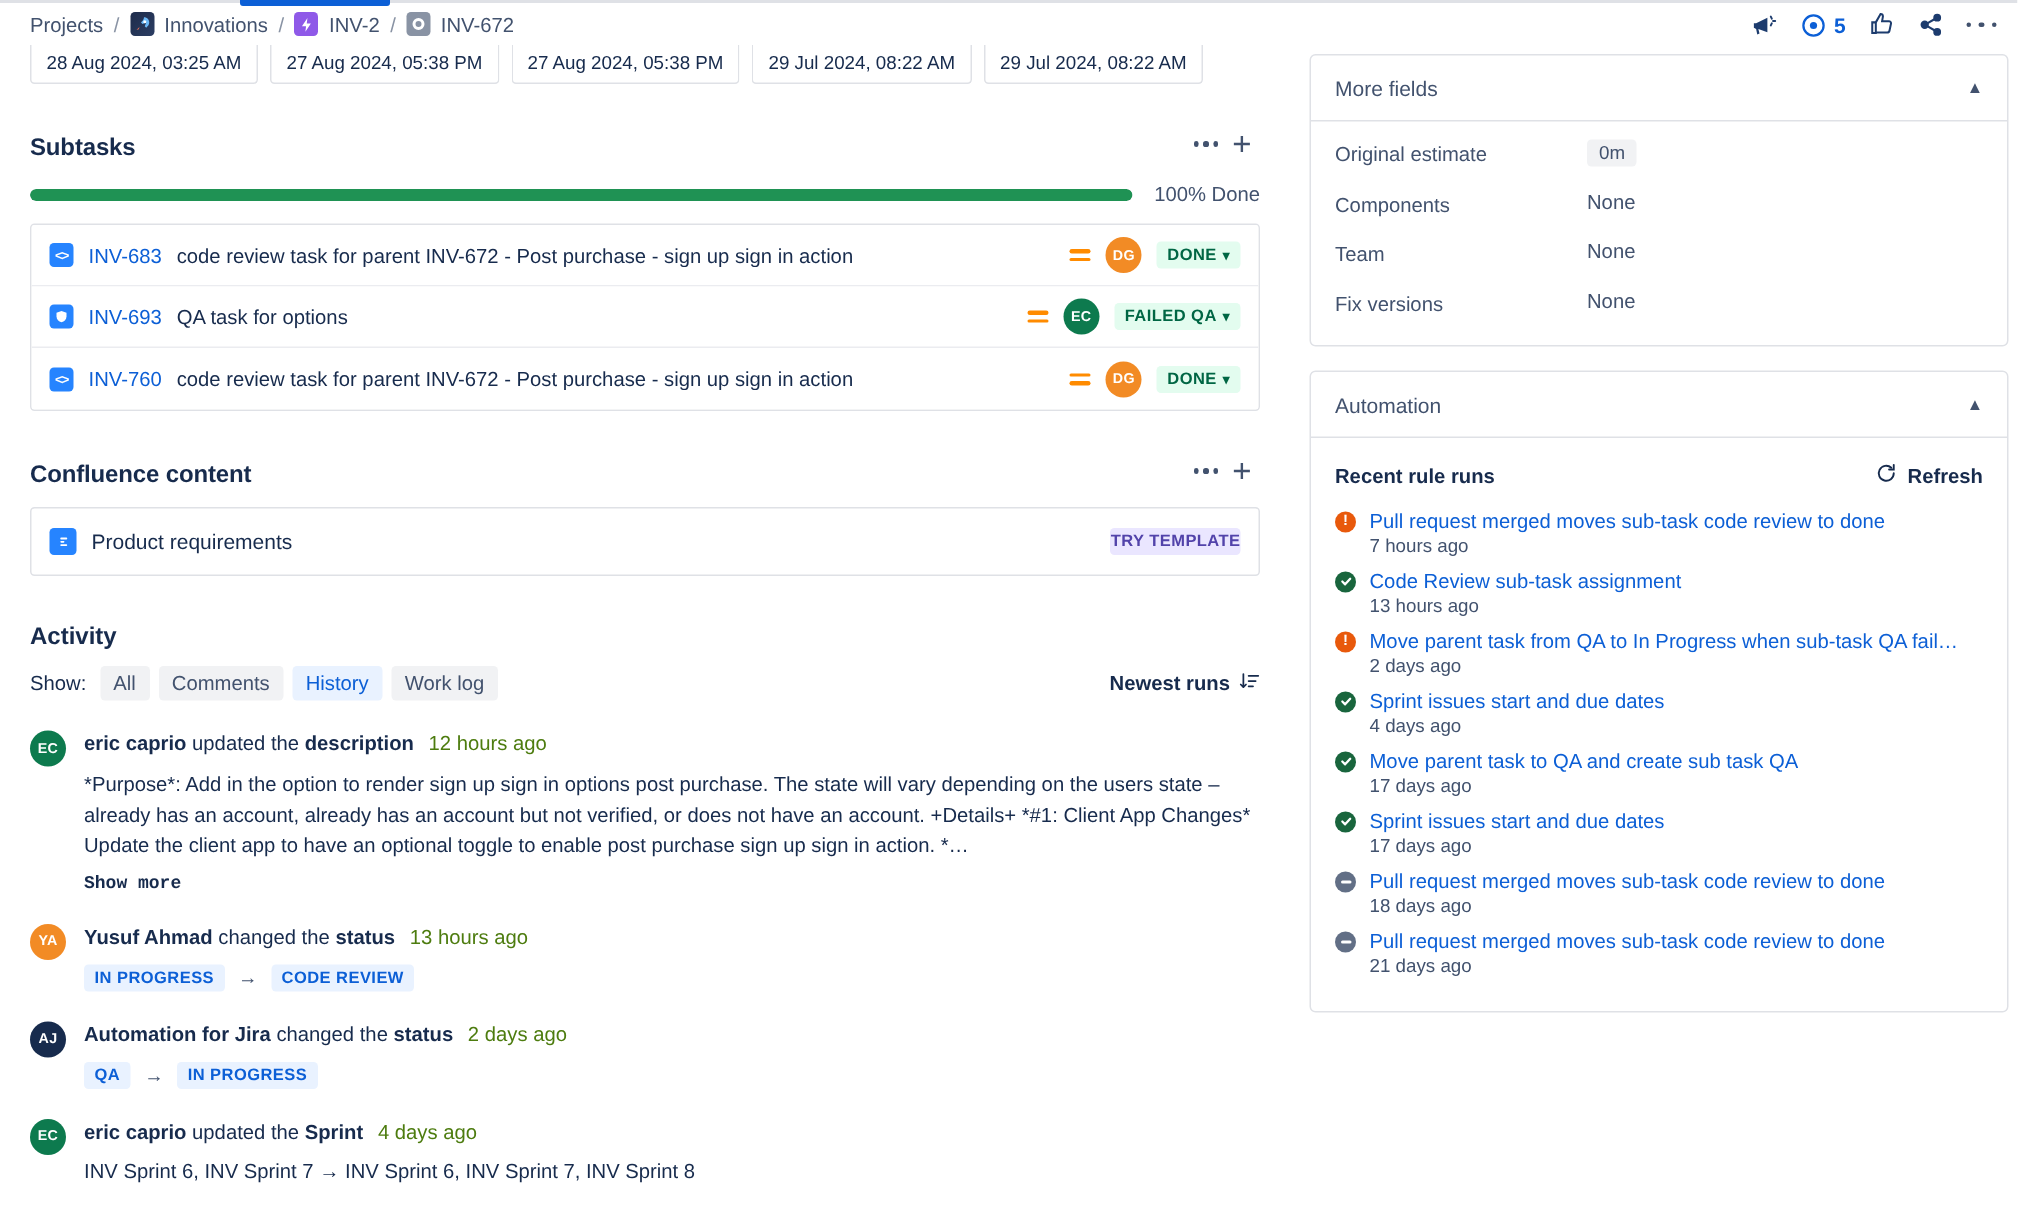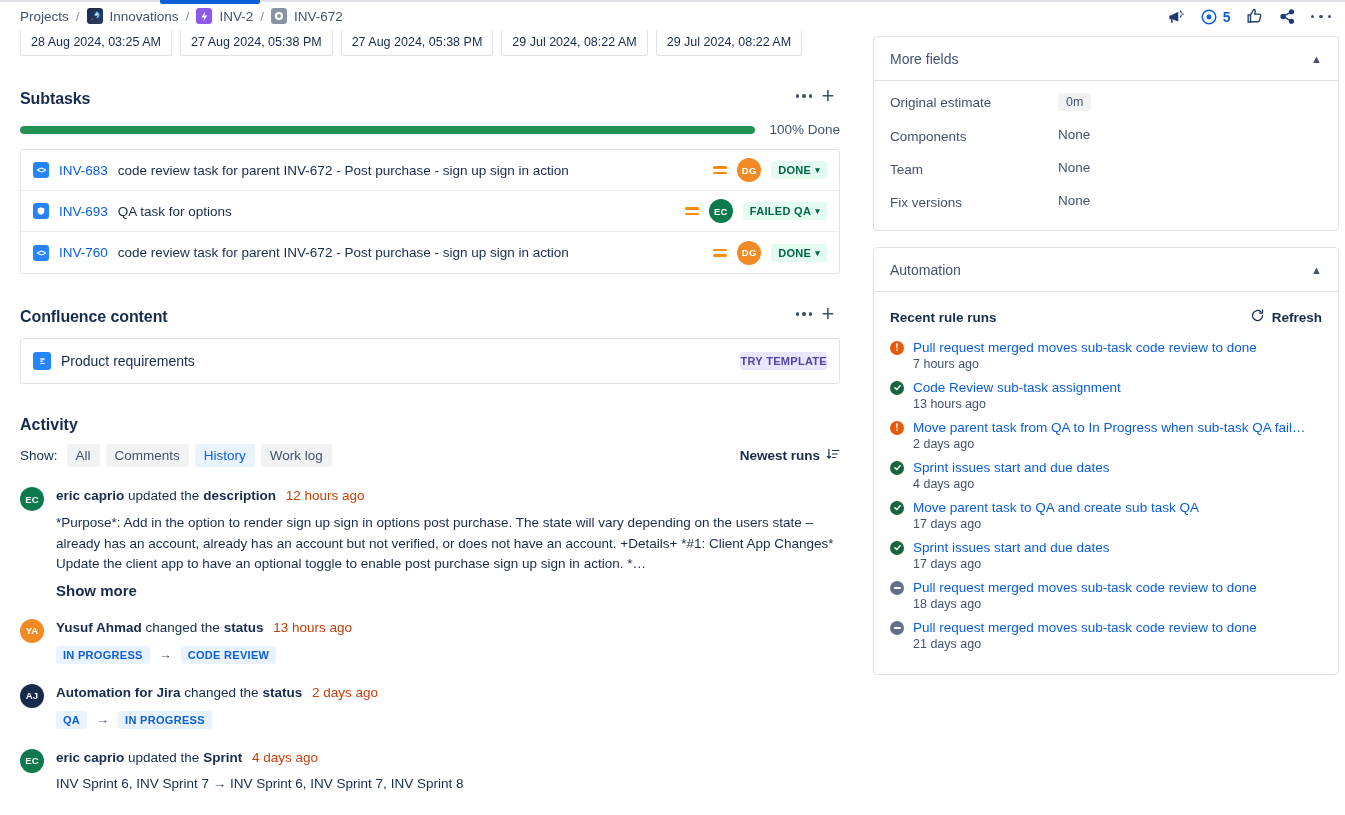--- a/index.html
+++ b/index.html
@@ -93,23 +93,23 @@
   .tab { font-size:13.5px; padding:4px 9px; border-radius:3px; background:#f1f2f4; color:#42526e; cursor:pointer; }
   .tab.sel { background:#e9f2ff; color:#0c5fd6; }
   .show-row .spacer { flex:1; }
   .sort { display:flex; align-items:center; gap:6px; font-size:13.5px; color:#172b4d; font-weight:600; cursor:pointer; }
 
   .entry { display:flex; gap:12px; margin-top:20px; }
   .entry-body { flex:1; }
   .entry-line { font-size:13.5px; color:#172b4d; line-height:18px; }
   .entry-line .who { font-weight:700; }
   .entry-line .what { font-weight:700; }
-  .entry-line .when { color:#c2410c; margin-left:6px; }
+  .entry-line .when { color:#4d7c0f; margin-left:6px; }
   .entry-desc { font-size:13.5px; color:#172b4d; line-height:20.5px; margin-top:8px; }
-  .show-more { font-size:15px; font-weight:700; color:#172b4d; margin-top:7px; cursor:pointer; }
+  .show-more { font-size:12px; font-weight:700; color:#172b4d; margin-top:7px; cursor:pointer;font-family:Liberation Mono, monospace; }
   .badge-row { display:flex; align-items:center; gap:9px; margin-top:9px; }
   .lz-blue { background:#e9f2ff; color:#0c5fd6; font-size:11px; font-weight:700; letter-spacing:0.3px;
     padding:3px 7px; border-radius:3px; }
   .arrow { color:#42526e; font-size:13px; }
   .sprint-line { font-size:13.5px; color:#172b4d; margin-top:9px; }
 
   
   .side { position:absolute; top:36px; right:6px; width:466px; }
   .card { border:1px solid #dfe1e6; border-radius:4px; background:#fff; }
   .card-head { display:flex; align-items:center; padding:14px 16px 13px; border-bottom:1px solid #dfe1e6; cursor:pointer; }

